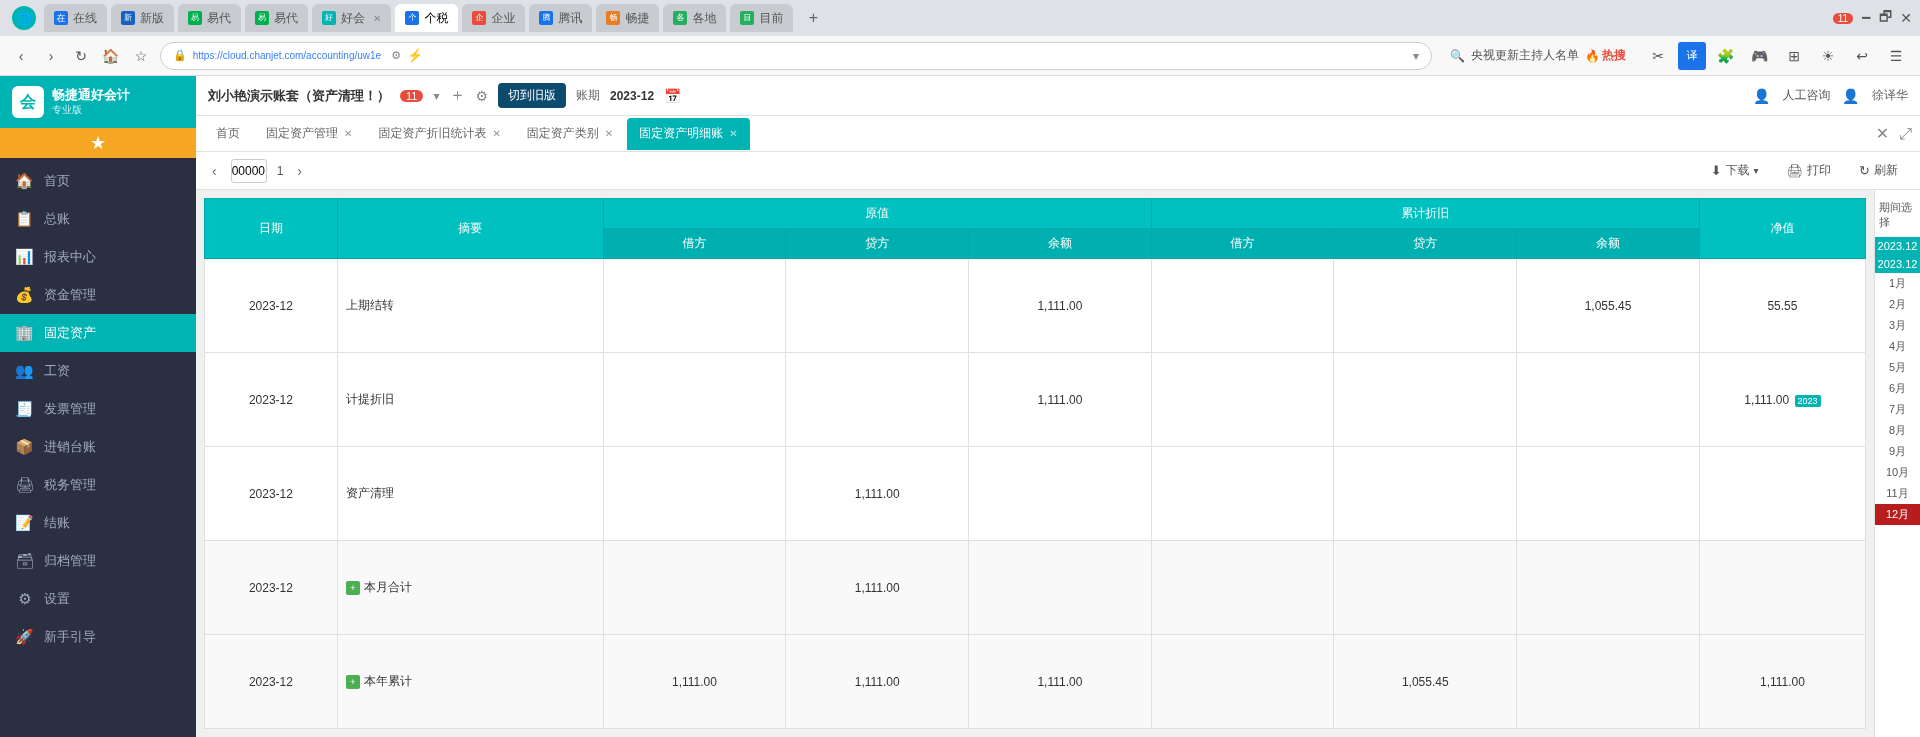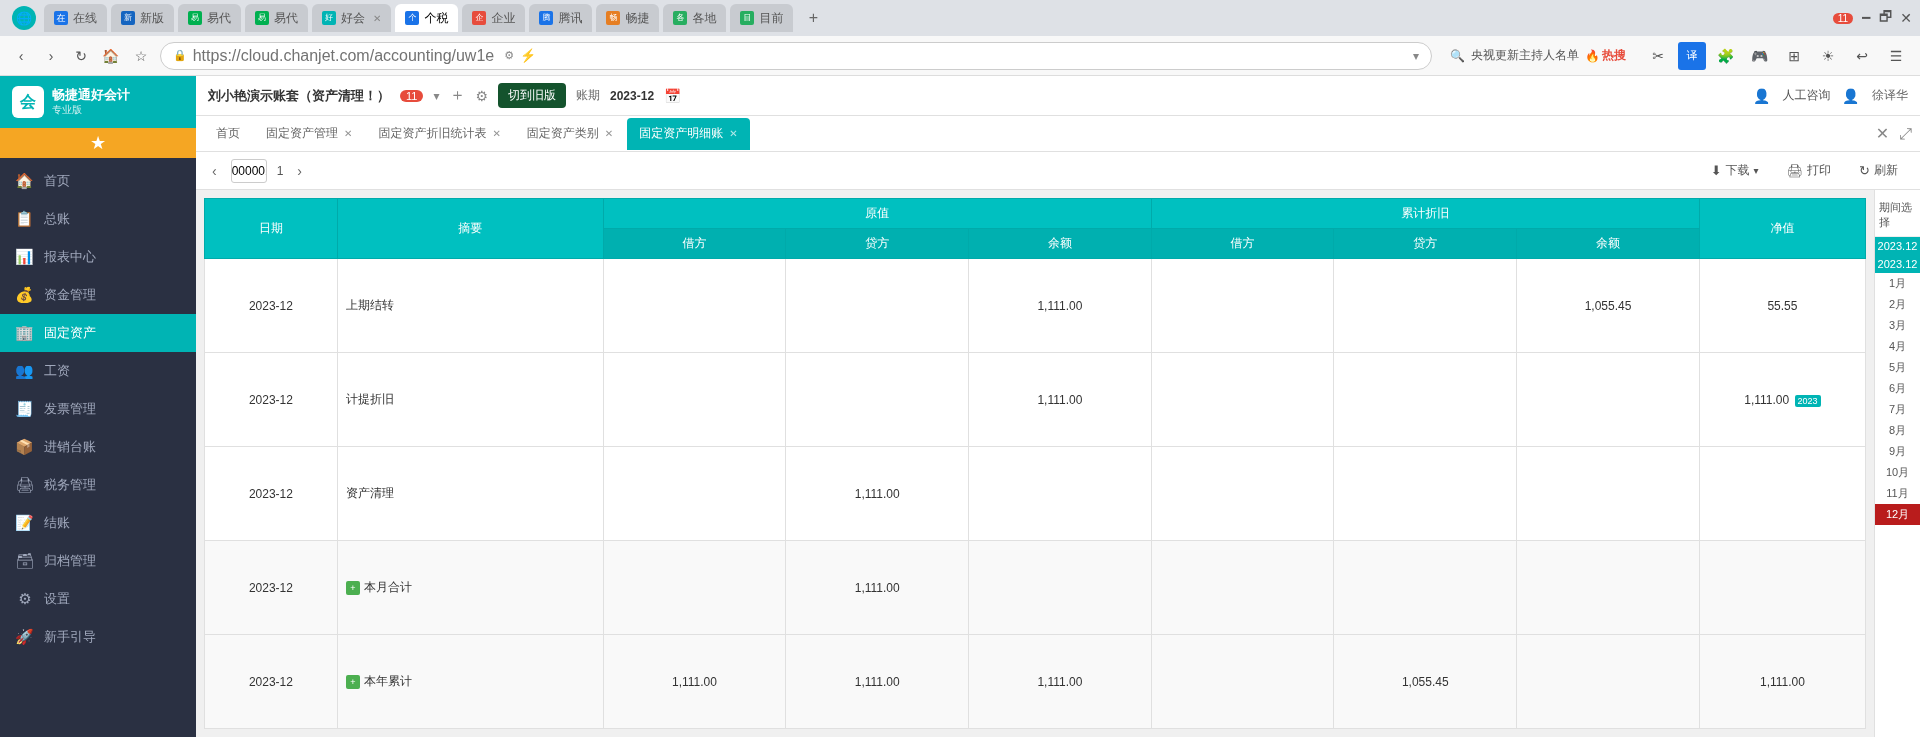--- a/index.html
+++ b/index.html
@@ -8,21 +8,21 @@
     
     .browser-top { background: #dee1e6; height: 36px; display: flex; align-items: center; padding: 0 8px; gap: 4px; }
     .browser-tab { display: flex; align-items: center; height: 28px; padding: 0 10px; border-radius: 6px 6px 0 0; font-size: 12px; gap: 5px; cursor: pointer; }
     .browser-tab.active { background: #fff; }
     .browser-tab.inactive { background: #c8cbd0; color: #555; }
     .tab-close { color: #888; font-size: 10px; cursor: pointer; margin-left: 3px; }
     .browser-nav { background: #f8f8f8; height: 40px; display: flex; align-items: center; padding: 0 10px; gap: 8px; border-bottom: 1px solid #ddd; }
     .nav-btn { width: 22px; height: 22px; display: flex; align-items: center; justify-content: center; border-radius: 50%; cursor: pointer; color: #555; font-size: 14px; }
     .address-bar { flex: 1; height: 28px; background: #fff; border: 1px solid #ccc; border-radius: 14px; display: flex; align-items: center; padding: 0 12px; font-size: 12px; color: #333; gap: 6px; }
     .address-bar .lock { color: #4caf50; font-size: 11px; }
-    .address-text { color: #737373; font-size: 16px; }
+    .address-text { color: #3b82f6; font-size: 10px; }
     .search-bar { display: flex; align-items: center; gap: 6px; padding: 0 10px; color: #555; font-size: 12px; cursor: pointer; }
     .hot-search { color: #e74c3c; font-weight: bold; }
     .nav-icons { display: flex; align-items: center; gap: 6px; }
     .nav-icon-btn { width: 28px; height: 28px; display: flex; align-items: center; justify-content: center; cursor: pointer; border-radius: 4px; font-size: 14px; color: #555; }
 
     
     .app-container { display: flex; height: calc(737px - 76px); }
 
     
     .sidebar { width: 196px; background: #2a3042; display: flex; flex-direction: column; height: 100%; }
@@ -31,21 +31,21 @@
     .logo-text { color: #fff; font-size: 13px; font-weight: bold; line-height: 1.3; }
     .logo-sub { font-size: 10px; color: rgba(255,255,255,0.8); }
     .sidebar-menu { flex: 1; padding: 4px 0; overflow-y: auto; }
     .menu-item { display: flex; align-items: center; gap: 10px; padding: 10px 16px; color: #a0a8bc; cursor: pointer; font-size: 13px; }
     .menu-item.active { background: #00b4b4; color: #fff; }
     .menu-icon { width: 18px; height: 18px; display: flex; align-items: center; justify-content: center; font-size: 15px; }
 
     
     .top-bar { background: #fff; height: 40px; display: flex; align-items: center; padding: 0 12px; gap: 10px; border-bottom: 1px solid #e0e0e0; }
     .company-name { color: #333; font-size: 13px; font-weight: bold; }
-    .switch-btn { background: #14532d; color: #fff; border: none; border-radius: 4px; padding: 4px 10px; font-size: 12px; cursor: pointer; }
+    .switch-btn { background: #0c4a6e; color: #fff; border: none; border-radius: 4px; padding: 4px 10px; font-size: 12px; cursor: pointer; }
     .period-text { color: #666; font-size: 12px; }
     .top-right { display: flex; align-items: center; gap: 12px; margin-left: auto; color: #666; font-size: 12px; }
 
     
     .tab-bar { background: #fff; display: flex; align-items: center; border-bottom: 1px solid #e0e0e0; padding: 0 8px; height: 36px; gap: 2px; }
     .page-tab { display: flex; align-items: center; padding: 0 12px; height: 32px; border-radius: 4px 4px 0 0; cursor: pointer; font-size: 12px; color: #666; gap: 6px; }
     .page-tab.active { background: #00b4b4; color: #fff; }
     .page-tab .tab-x { color: inherit; font-size: 10px; opacity: 0.7; cursor: pointer; }
 
     

